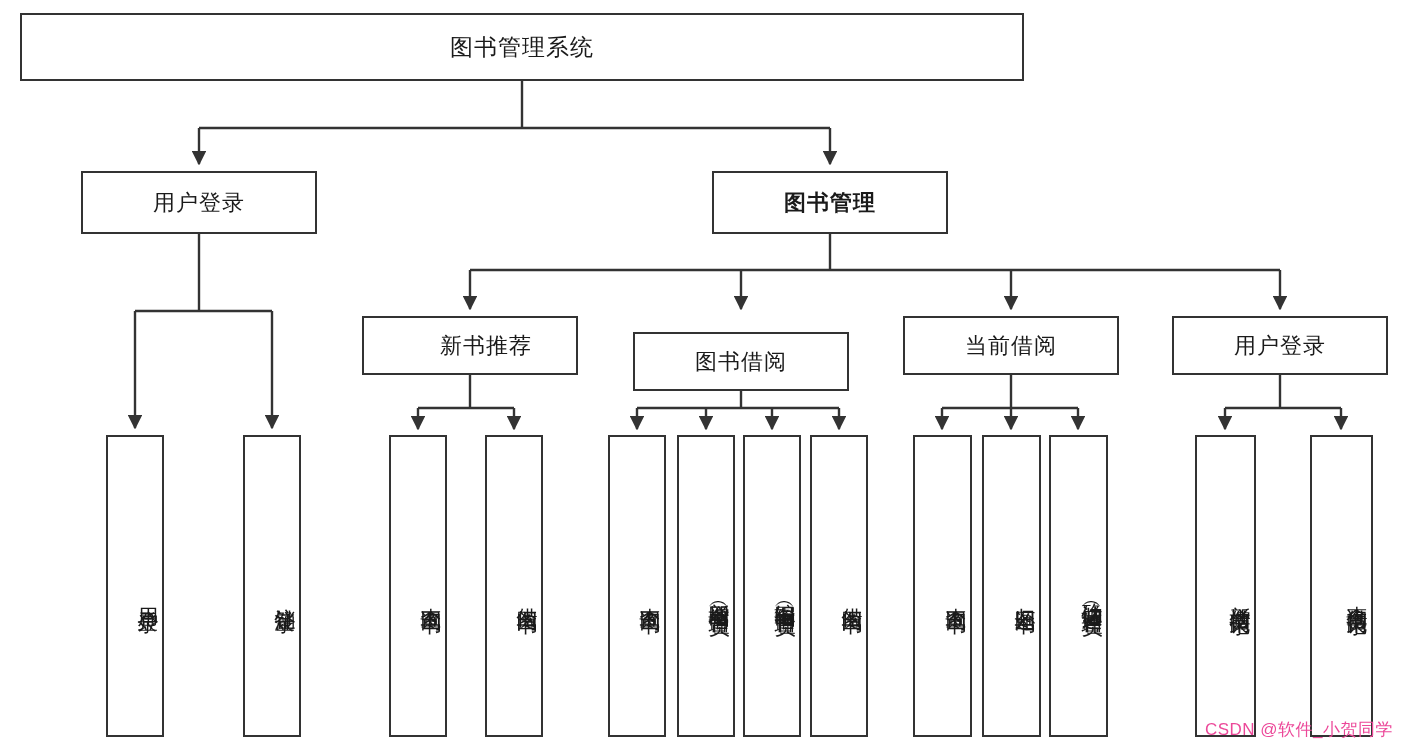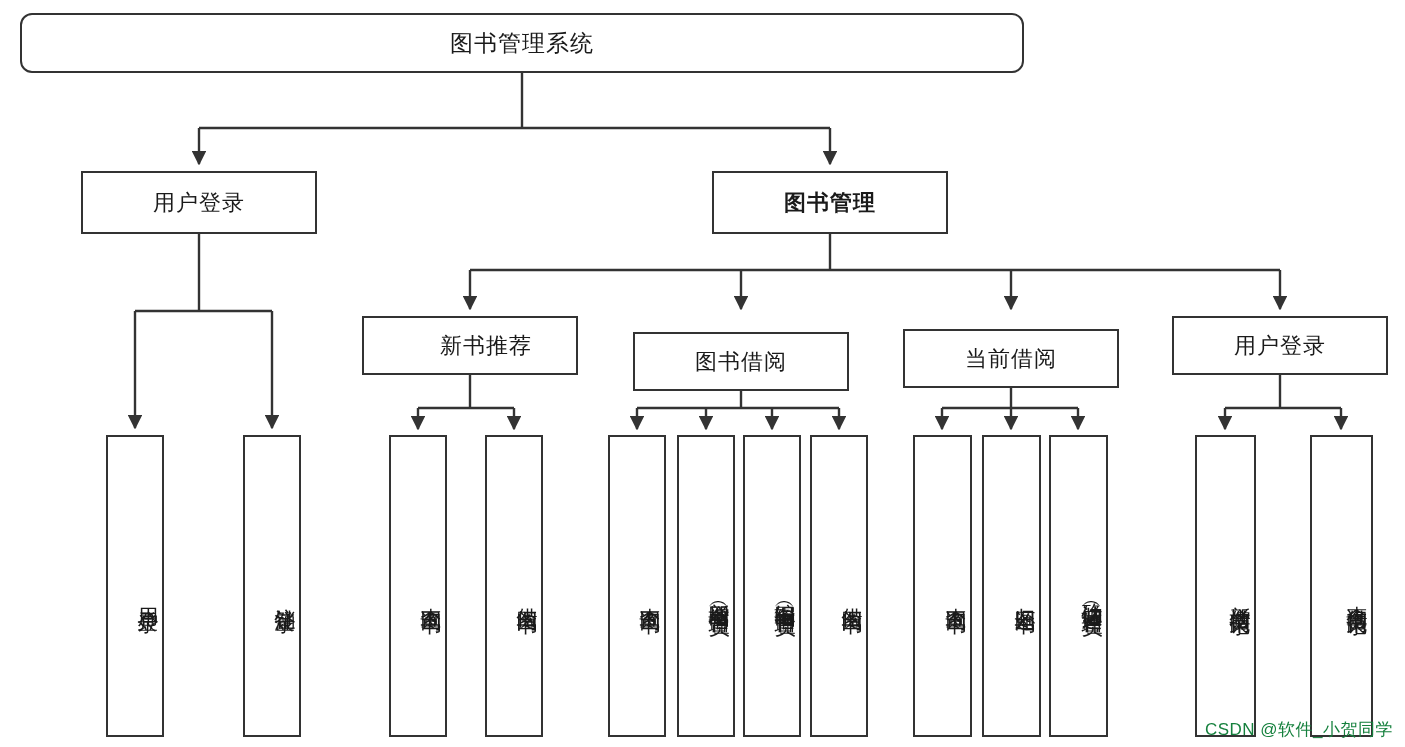--- a/index.html
+++ b/index.html
@@ -57,21 +57,21 @@
     fill: none;
   }
   .arrow-head {
     fill: #333333;
   }
   #watermark {
     position: absolute;
     right: 12px;
     bottom: 6px;
     font-size: 17px;
-    color: #15803d;
+    color: #ec4899;
     letter-spacing: 0.5px;
     user-select: none;
   }
 </style>
 </head>
 <body>
 
 <div id="canvas">
 
   <svg class="links" viewBox="0 0 1405 747">
@@ -115,28 +115,28 @@
     <path class="link-line" d="M 942 408 L 942 429" marker-end="url(#arrow)"></path>
     <path class="link-line" d="M 1011 408 L 1011 429" marker-end="url(#arrow)"></path>
     <path class="link-line" d="M 1078 408 L 1078 429" marker-end="url(#arrow)"></path>
 
     <path class="link-line" d="M 1280 375 L 1280 408"></path>
     <path class="link-line" d="M 1225 408 L 1341 408"></path>
     <path class="link-line" d="M 1225 408 L 1225 429" marker-end="url(#arrow)"></path>
     <path class="link-line" d="M 1341 408 L 1341 429" marker-end="url(#arrow)"></path>
   </svg>
 
-  <div class="node horiz" id="root-node" style="left: 20px; top: 13px; width: 1004px; height: 60px; border-radius: 12px;">图书管理系统</div>
+  <div class="node horiz" id="root-node" style="left: 20px; top: 13px; width: 1004px; height: 68px;">图书管理系统</div>
 
   <div class="node horiz" style="left: 81px; top: 171px; width: 236px; height: 63px;">用户登录</div>
   <div class="node horiz" style="left: 712px; top: 171px; width: 236px; height: 63px; font-weight: bold;">图书管理</div>
 
   <div class="node horiz" style="left: 362px; top: 316px; width: 216px; height: 59px; padding-left: 32px;">新书推荐</div>
   <div class="node horiz" style="left: 633px; top: 332px; width: 216px; height: 59px;">图书借阅</div>
-  <div class="node horiz" style="left: 903px; top: 316px; width: 216px; height: 59px; margin-top: 13px;">当前借阅</div>
+  <div class="node horiz" style="left: 903px; top: 316px; width: 216px; height: 59px;">当前借阅</div>
   <div class="node horiz" style="left: 1172px; top: 316px; width: 216px; height: 59px;">用户登录</div>
 
   <div class="node vert" style="left: 106px; top: 435px; width: 58px; height: 302px;">用户登录</div>
   <div class="node vert" style="left: 243px; top: 435px; width: 58px; height: 302px;">注销登录</div>
   <div class="node vert" style="left: 389px; top: 435px; width: 58px; height: 302px;">查询图书</div>
   <div class="node vert" style="left: 485px; top: 435px; width: 58px; height: 302px;">借阅图书</div>
   <div class="node vert" style="left: 608px; top: 435px; width: 58px; height: 302px;">查询图书</div>
   <div class="node vert" style="left: 677px; top: 435px; width: 58px; height: 302px;">新增图书（管理员）</div>
   <div class="node vert" style="left: 743px; top: 435px; width: 58px; height: 302px;">编辑图书（管理员）</div>
   <div class="node vert" style="left: 810px; top: 435px; width: 58px; height: 302px;">借阅图书</div>

